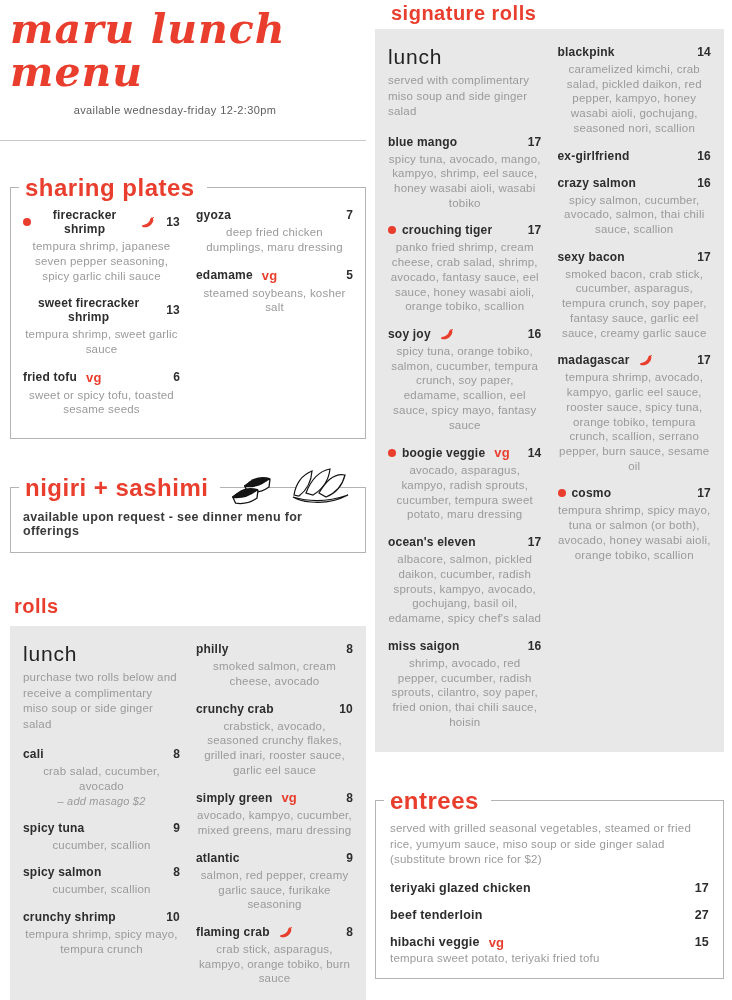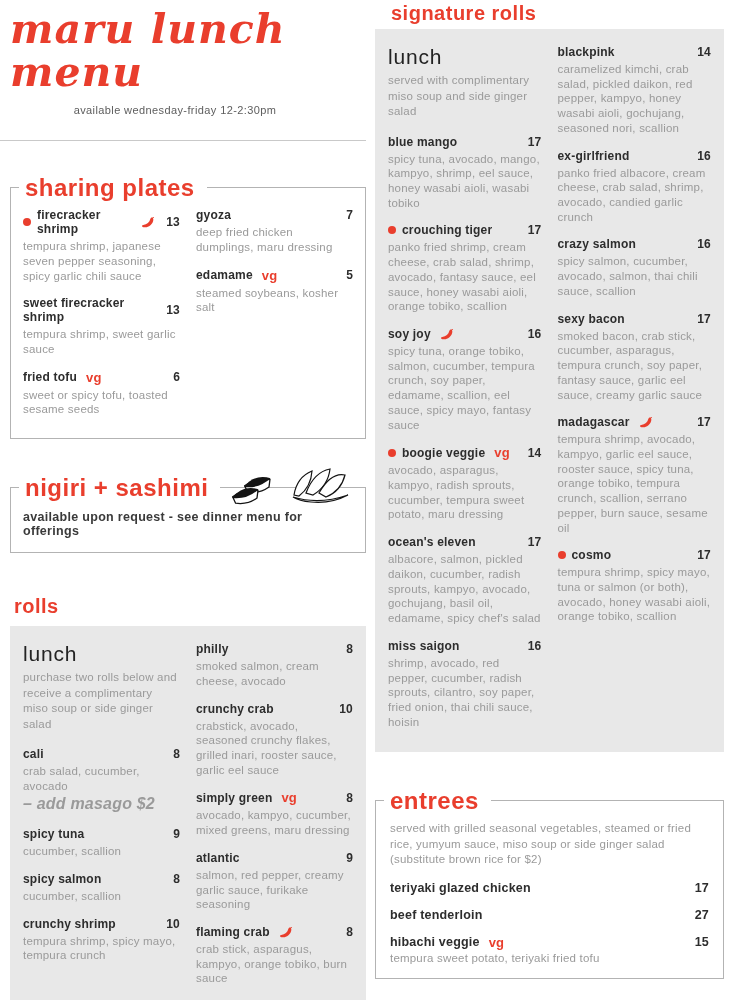--- a/index.html
+++ b/index.html
@@ -17,25 +17,25 @@
 
   .fieldset{border:1px solid var(--c-border);position:relative;margin-top:46px;padding:20px 12px 8px 12px;}
   .fieldset-title{position:absolute;top:-14px;left:8px;background:#fff;padding:0 12px 0 6px;
          color:var(--c-accent);font-size:24px;font-weight:700;letter-spacing:.5px;}
   .section-title{color:var(--c-accent);font-size:20px;font-weight:700;letter-spacing:.5px;}
 
   .cols{display:flex;gap:16px;}
   .col{flex:1;min-width:0;}
   .gray-panel{background:var(--c-panel);padding:16px 13px 10px 13px;}
 
-  .item{margin-bottom:13px;}
+  .item{margin-bottom:13px;text-align:center;}
   .ihead{display:flex;align-items:center;gap:6px;font-size:12px;font-weight:700;color:#2d2d2d;letter-spacing:.2px;}
   .price{margin-left:auto;font-weight:700;font-size:12px;color:#2d2d2d;padding-left:6px;}
   .desc{font-size:11.5px;color:var(--c-muted);line-height:1.28;margin-top:3px;letter-spacing:.2px;}
-  .note{font-size:16px;color:var(--c-muted);font-style:italic;line-height:1.28;letter-spacing:.2px;font-weight:bold;}
+  .note{font-size:11px;color:var(--c-muted);font-style:italic;line-height:1.28;letter-spacing:.2px;}
   .dot{width:8px;height:8px;border-radius:50%;background:var(--c-accent);flex:none;}
   .vg{color:var(--c-accent);font-weight:700;font-size:13px;margin-left:3px;}
   .pepper{color:var(--c-accent);display:inline-flex;margin-left:3px;flex:none;}
 
   .block-head{font-size:21px;font-weight:400;color:#232323;letter-spacing:.8px;margin:0 0 4px 0;}
   .intro{font-size:11.5px;color:var(--c-muted);line-height:1.35;margin-bottom:15px;letter-spacing:.2px;}
 
   .nigiri-box{margin-top:48px;padding:22px 12px 14px 12px;}
   .nigiri-note{font-size:12.5px;font-weight:700;color:#3a3a3a;letter-spacing:.3px;}
   .sushi-icons{position:absolute;top:-24px;right:12px;display:flex;gap:10px;align-items:flex-end;}
@@ -290,21 +290,20 @@
               <span>blackpink</span>
               <span class="price">14</span>
             </div>
             <div class="desc">caramelized kimchi, crab salad, pickled daikon, red pepper, kampyo, honey wasabi aioli, gochujang, seasoned nori, scallion</div>
           </div>
           <div class="item">
             <div class="ihead">
               <span>ex-girlfriend</span>
               <span class="price">16</span>
             </div>
-            <div class="desc">panko fried albacore, cream cheese, crab salad, shrimp, avocado, candied garlic crunch</div>
           </div>
           <div class="item">
             <div class="ihead">
               <span>crazy salmon</span>
               <span class="price">16</span>
             </div>
             <div class="desc">spicy salmon, cucumber, avocado, salmon, thai chili sauce, scallion</div>
           </div>
           <div class="item">
             <div class="ihead">

